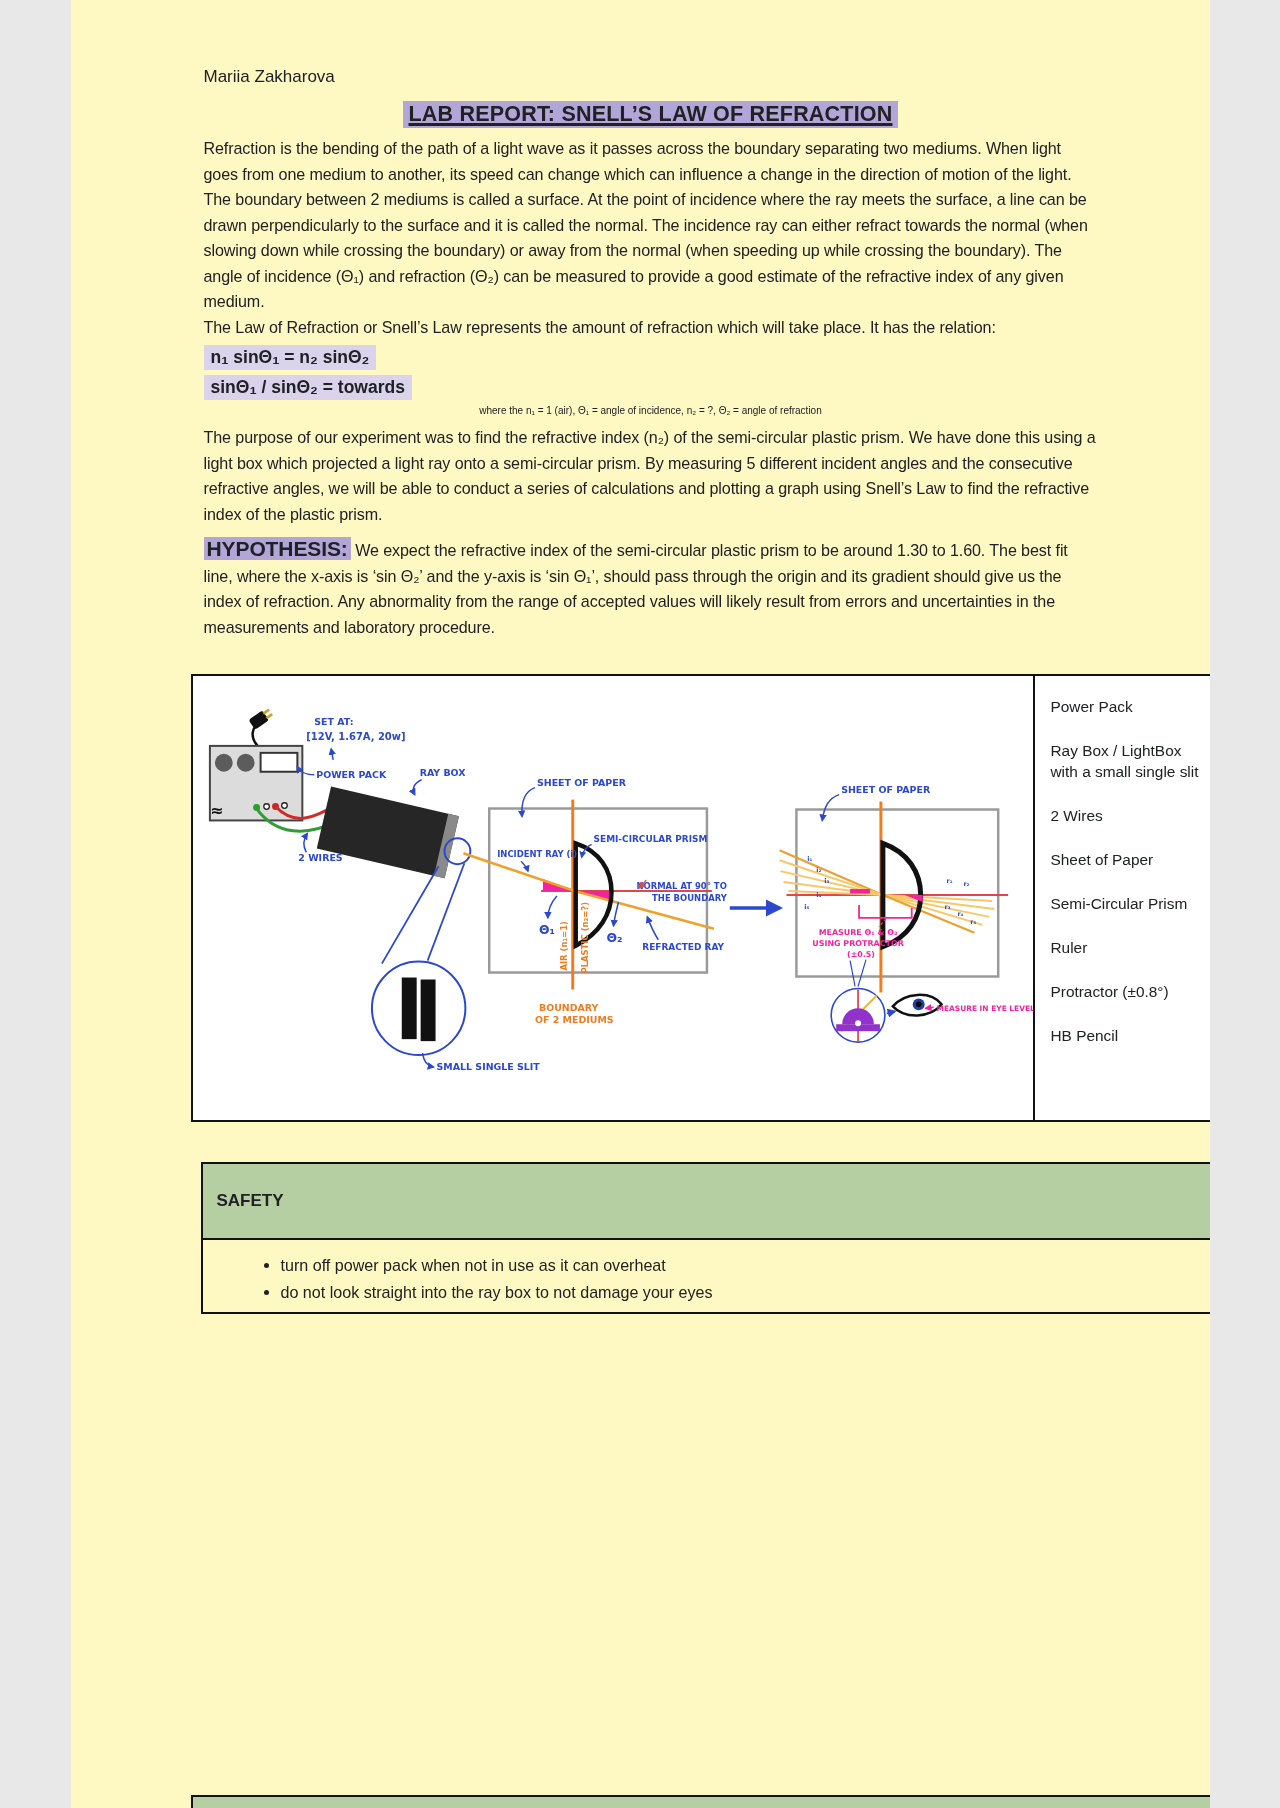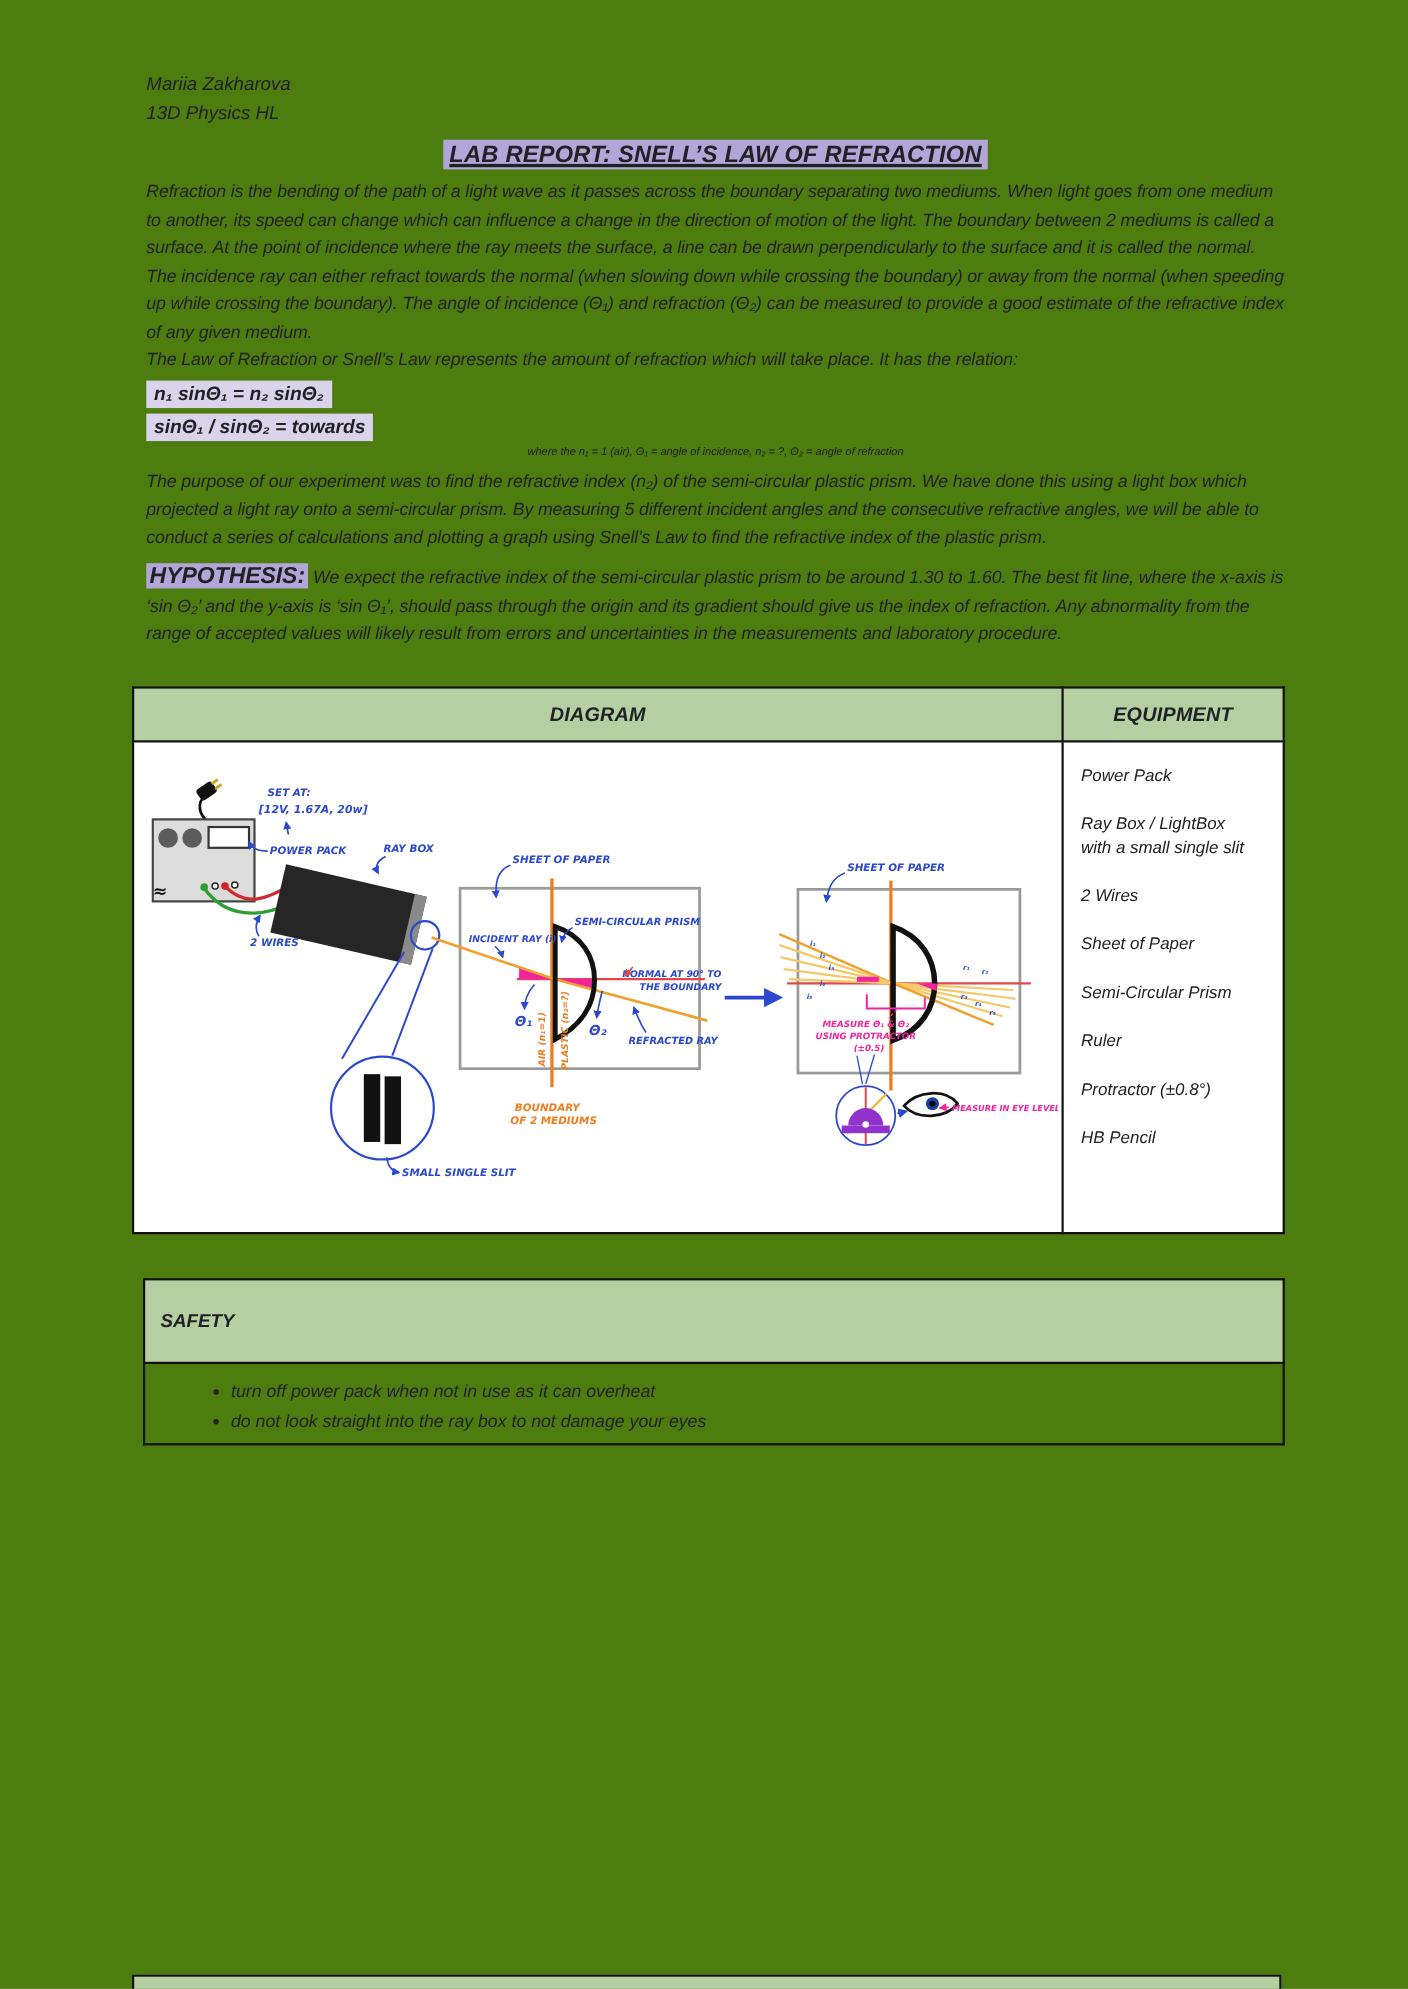--- a/index.html
+++ b/index.html
@@ -1,17 +1,17 @@
 <!DOCTYPE html>
 <html><head>
 <meta charset="utf-8">
 <style>
   * { margin:0; padding:0; box-sizing:border-box; }
   body { background:#e8e8e8; font-family:"Liberation Sans","DejaVu Sans",sans-serif; color:#202124; }
-  .page { width:1280px; height:1808px; background:#4d7c0f; position:relative; overflow:hidden; margin:0 auto;font-style:italic; }
+  .page { width:1139px; height:1808px; background:#fef9c3; position:relative; overflow:hidden; margin:0 auto; }
   .content { padding:64px 112px 0 133px; }
   .author-line { font-size:17px; line-height:26px; }
   .title-row { text-align:center; margin-top:12px; }
   .title-hl { background:#b2a6d9; font-weight:bold; font-size:21.5px; text-decoration:underline; text-decoration-thickness:2.5px; padding:1px 6px 2px; letter-spacing:.2px;margin-top:28px; }
   p.body-text { font-size:16.1px; line-height:25.5px; margin-top:9px; letter-spacing:-0.1px; }
   p.no-gap { margin-top:0; }
   .formula-row { margin-top:5px; }
   .formula-hl { background:#d9d3eb; font-weight:bold; font-size:17.5px; padding:0 7px; line-height:25px; display:inline-block; }
   .where-row { text-align:center; font-size:10px; margin-top:5px; }
   .purpose { margin-top:28px; }
@@ -36,21 +36,20 @@
   .orange { fill:#ef7d1f; }
   .pink { fill:#f2239e; }
 </style>
 </head>
 <body>
 
 <div class="page">
   <div class="content">
 
     <div class="author-line">Mariia Zakharova</div>
-    <div class="author-line">13D Physics HL</div>
 
     <div class="title-row">
       <span class="title-hl">LAB REPORT: SNELL’S LAW OF REFRACTION</span>
     </div>
 
     <p class="body-text">Refraction is the bending of the path of a light wave as it passes across the boundary separating two mediums. When light goes from one medium to another, its speed can change which can influence a change in the direction of motion of the light. The boundary between 2 mediums is called a surface. At the point of incidence where the ray meets the surface, a line can be drawn perpendicularly to the surface and it is called the normal. The incidence ray can either refract towards the normal (when slowing down while crossing the boundary) or away from the normal (when speeding up while crossing the boundary). The angle of incidence (Θ₁) and refraction (Θ₂) can be measured to provide a good estimate of the refractive index of any given medium.</p>
     <p class="body-text no-gap">The Law of Refraction or Snell’s Law represents the amount of refraction which will take place. It has the relation:</p>
 
     <div class="formula-row">
       <span class="formula-hl">n₁ sinΘ₁ = n₂ sinΘ₂</span>
@@ -59,24 +58,20 @@
       <span class="formula-hl">sinΘ₁ / sinΘ₂ = towards</span>
     </div>
     <div class="where-row">where the n₁ = 1 (air), Θ₁ = angle of incidence, n₂ = ?, Θ₂ = angle of refraction</div>
 
     <p class="body-text purpose">The purpose of our experiment was to find the refractive index (n₂) of the semi-circular plastic prism. We have done this using a light box which projected a light ray onto a semi-circular prism. By measuring 5 different incident angles and the consecutive refractive angles, we will be able to conduct a series of calculations and plotting a graph using Snell’s Law to find the refractive index of the plastic prism.</p>
 
     <p class="body-text hypothesis"><span class="hyp-label">HYPOTHESIS:</span><span> We expect the refractive index of the semi-circular plastic prism to be around 1.30 to 1.60. The best fit line, where the x-axis is ‘sin Θ₂’ and the y-axis is ‘sin Θ₁’, should pass through the origin and its gradient should give us the index of refraction. Any abnormality from the range of accepted values will likely result from errors and uncertainties in the measurements and laboratory procedure.</span></p>
 
     <table class="diagram-table">
       <tbody>
-          <tr>
-        <th class="green-head" style="width:845px;">DIAGRAM</th>
-        <th class="green-head" style="width:202px;">EQUIPMENT</th>
-      </tr>
       <tr>
         <td class="diagram-cell">
           <svg width="840" height="440" viewBox="0 0 845 442">
             <defs>
               <marker id="mb" markerWidth="7" markerHeight="7" refX="4" refY="2.5" orient="auto">
                     <path d="M0,0 L5,2.5 L0,5 Z" fill="#2b48cf"></path>
                   </marker>
               <marker id="mp" markerWidth="7" markerHeight="7" refX="4" refY="2.5" orient="auto">
                     <path d="M0,0 L5,2.5 L0,5 Z" fill="#f2239e"></path>
                   </marker>

